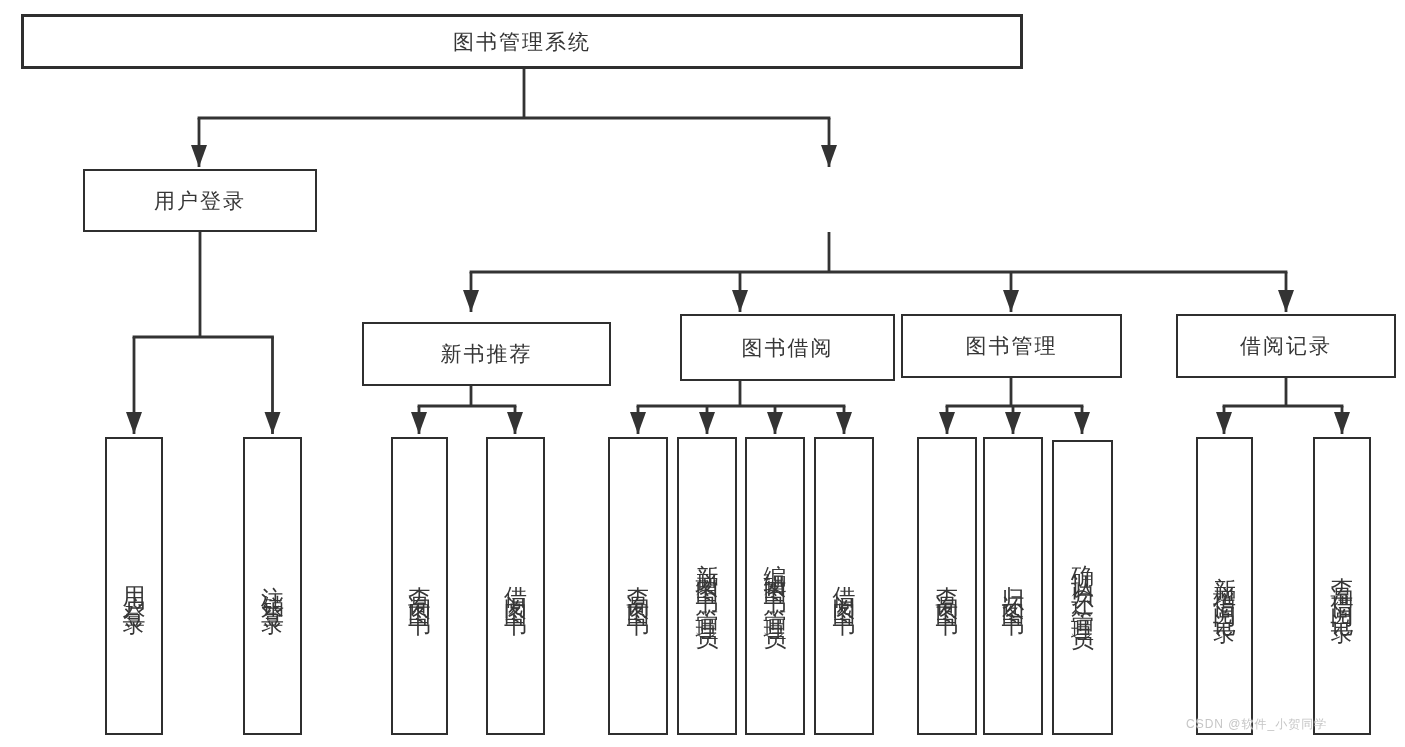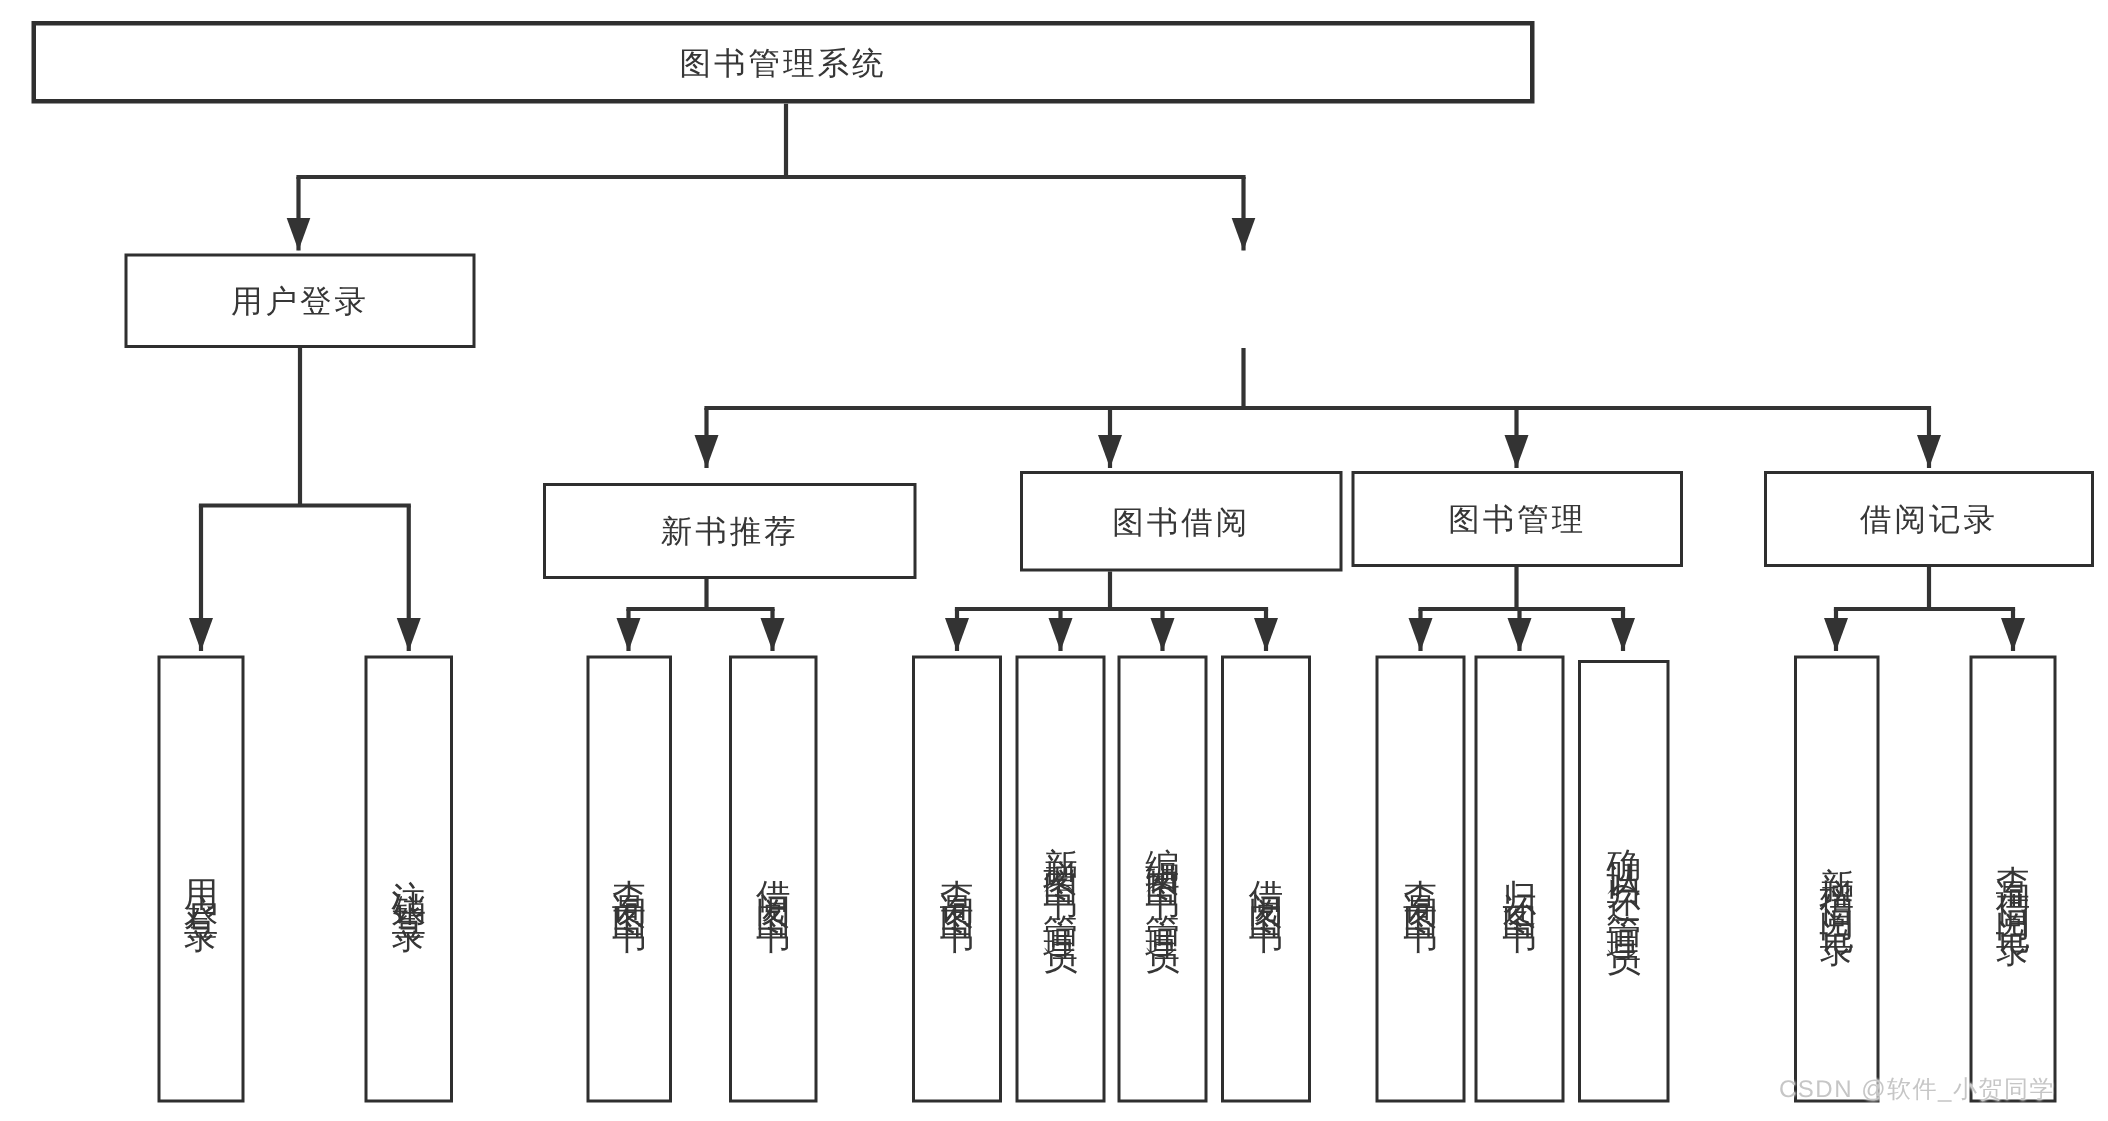--- a/index.html
+++ b/index.html
@@ -47,21 +47,21 @@
     text-orientation: mixed;
     font-size: 23px;
     letter-spacing: 9px;
     line-height: 1;
   }
   .watermark {
     position: absolute;
     left: 1186px;
     top: 716px;
     z-index: 3;
-    font-size: 16px;
+    font-size: 12px;
     letter-spacing: 1px;
     color: #c6c6c6;
     text-shadow: 0 0 2px #ffffff, 0 0 2px #ffffff;
     white-space: nowrap;
   }
 </style>
 </head>
 <body>
 
 <div class="canvas">

